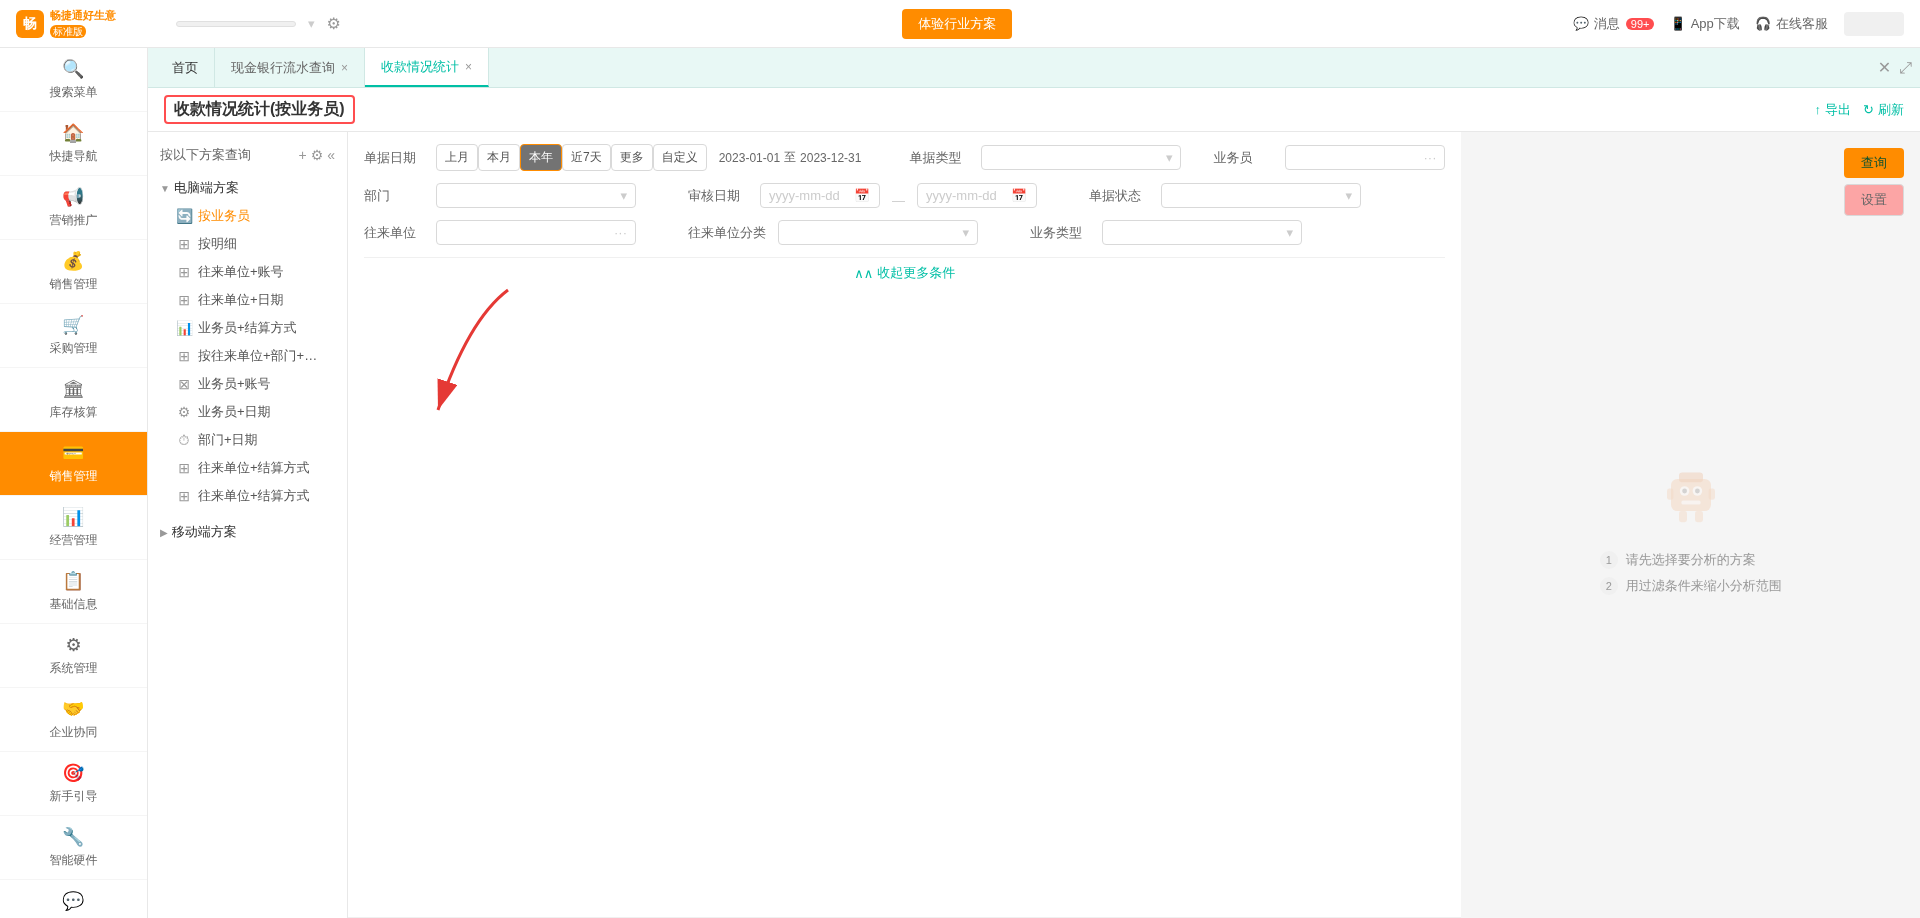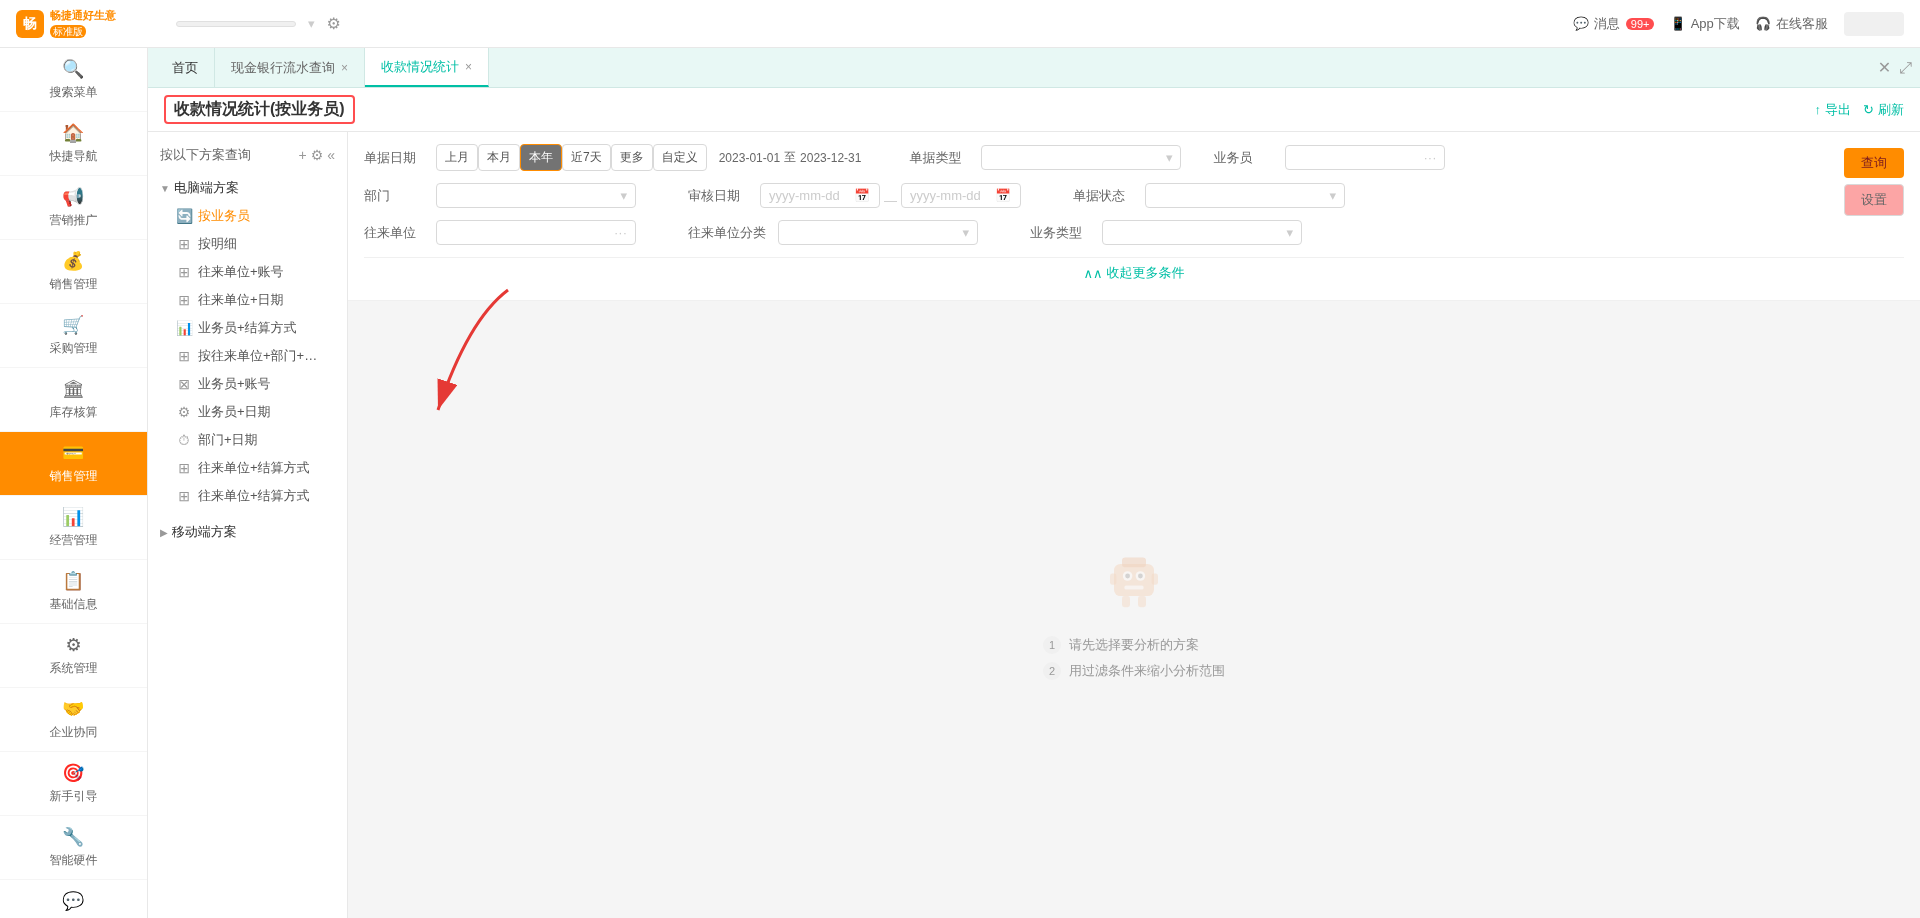--- a/index.html
+++ b/index.html
@@ -210,21 +210,21 @@
       border-top: 1px solid #f0f0f0;
       margin-top: 8px;
     }
     .query-btn {
       padding: 6px 16px;
       border-radius: 4px;
       cursor: pointer;
       font-size: 13px;
       border: none;
     }
-    .query-btn.primary { background: #ff8c00; color: #7f1d1d; }
+    .query-btn.primary { background: #ff8c00; color: #14532d; }
     .query-btn.secondary { background: #fca5a5; color: #666; border: 1px solid #d9d9d9; }
 
     
     .empty-state {
       display: flex;
       flex-direction: column;
       align-items: center;
       justify-content: center;
       padding: 60px 0;
       gap: 16px;
@@ -263,20 +263,23 @@
         </div>
         <div>
           <div style="font-size:11px;color:#ff8c00;font-weight:bold;">畅捷通好生意</div>
           <span class="edition-badge">标准版</span>
         </div>
       </div>
       <div class="top-bar-pill" style="min-width:120px;"></div>
       <span style="color:#ccc;">▾</span>
       <span class="settings-icon">⚙</span>
     </div>
+    <div style="flex:1; display:flex; justify-content:center;">
+      <button class="trial-btn">体验行业方案</button>
+    </div>
     <div class="top-bar-right">
       <div class="top-icon-item">
         <span>💬</span>
         <span>消息</span>
         <span class="badge">99+</span>
       </div>
       <div class="top-icon-item">
         <span>📱</span>
         <span>App下载</span>
       </div>
@@ -449,21 +452,21 @@
           </div>
 
           <div class="tree-section">
             <div class="tree-header">
               <span class="tree-arrow">▶</span>
               <span>移动端方案</span>
             </div>
           </div>
         </div>
 
-        <div style="flex:1; display:flex; flex-direction:column; overflow:hidden; position:relative;">
+        <div style="flex:1; display:flex; flex-direction:row; overflow:hidden; position:relative;">
 
           <div class="filter-area">
 
             <div class="filter-row">
               <span class="filter-label">单据日期</span>
               <div class="filter-date-group">
                 <button class="date-btn">上月</button>
                 <button class="date-btn">本月</button>
                 <button class="date-btn active">本年</button>
                 <button class="date-btn">近7天</button>
@@ -490,21 +493,21 @@
             </div>
 
             <div class="filter-row">
               <span class="filter-label">部门</span>
               <div class="filter-field" style="min-width:200px;">
                 <span></span>
                 <span class="chevron">▾</span>
               </div>
 
               <span class="filter-label" style="margin-left:40px;">审核日期</span>
-              <div style="display:flex;align-items:flex-end;gap:4px;">
+              <div style="display:flex;align-items:flex-end;gap:12px;">
                 <div class="filter-field" style="min-width:120px;">
                   <span style="color:#ccc;">yyyy-mm-dd</span>
                   <span style="margin-left:auto;color:#ccc;">📅</span>
                 </div>
                 <span style="color:#ccc;">—</span>
                 <div class="filter-field" style="min-width:120px;">
                   <span style="color:#ccc;">yyyy-mm-dd</span>
                   <span style="margin-left:auto;color:#ccc;">📅</span>
                 </div>
               </div>

